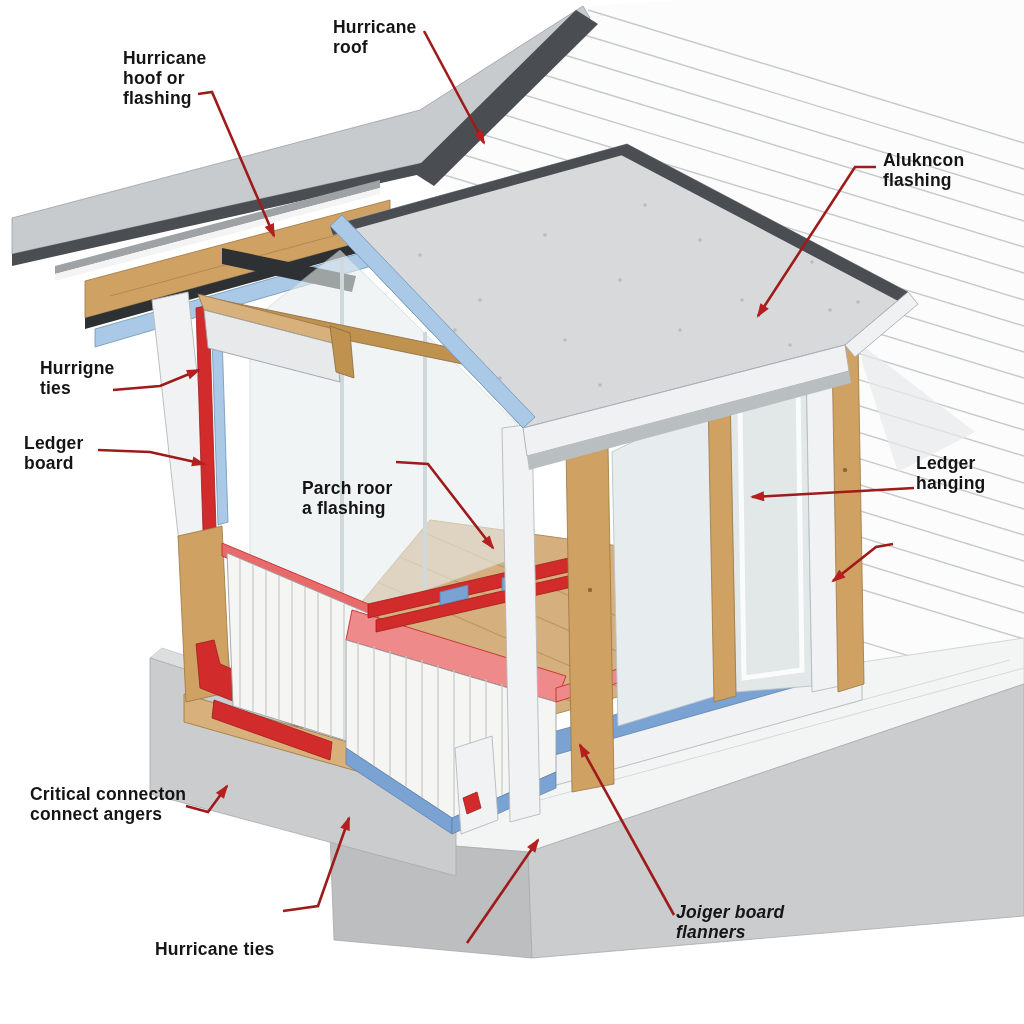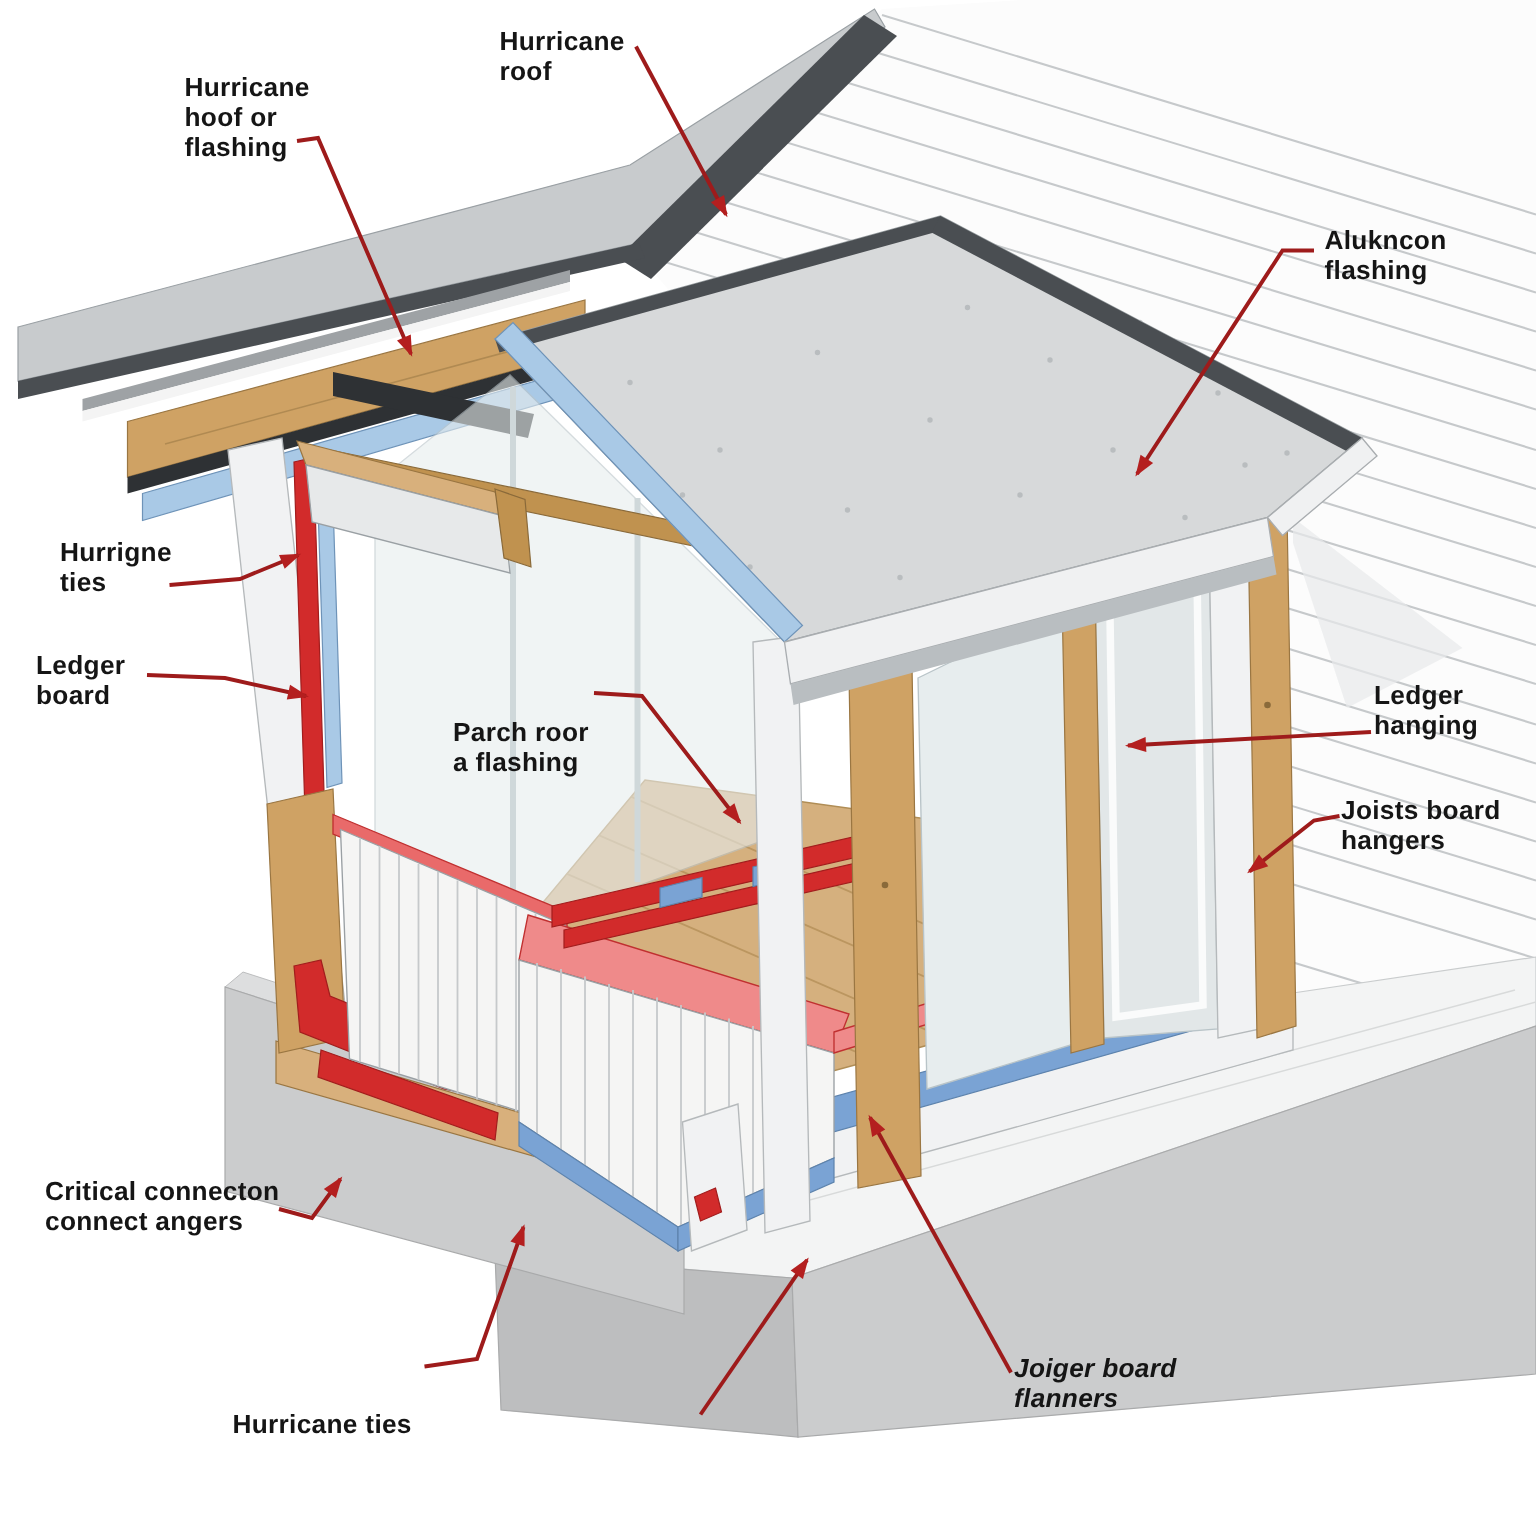--- a/index.html
+++ b/index.html
@@ -265,21 +265,19 @@
 <div class="lbl" style="left:852px;top:151px;margin-left:31px;">Alukncon
 flashing</div>
 <div class="lbl ctr" style="left:40px;top:359px;width:84px;">Hurrigne
 ties</div>
 <div class="lbl ctr" style="left:24px;top:434px;width:76px;">Ledger
 board</div>
 <div class="lbl" style="left:302px;top:447px;margin-top:32px;">Parch roor
 a flashing</div>
 <div class="lbl" style="left:916px;top:454px;">Ledger
 hanging</div>
-<div class="lbl ctr" style="left:894px;top:531px;width:112px;">Joists board
-hangers</div>
 <div class="lbl" style="left:30px;top:785px;">Critical connecton
 connect angers</div>
 <div class="lbl" style="left:155px;top:940px;">Hurricane ties</div>
 <div class="lbl" style="left:676px;top:903px;font-style:italic;">Joiger board
 flanners</div>
 
 </div>
 
 </body></html>

